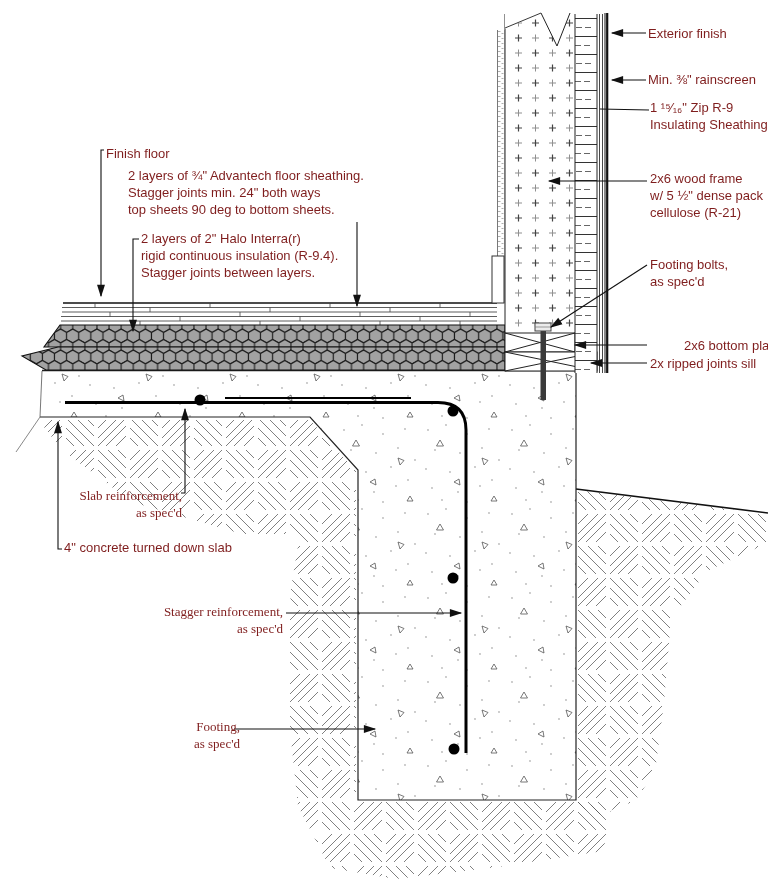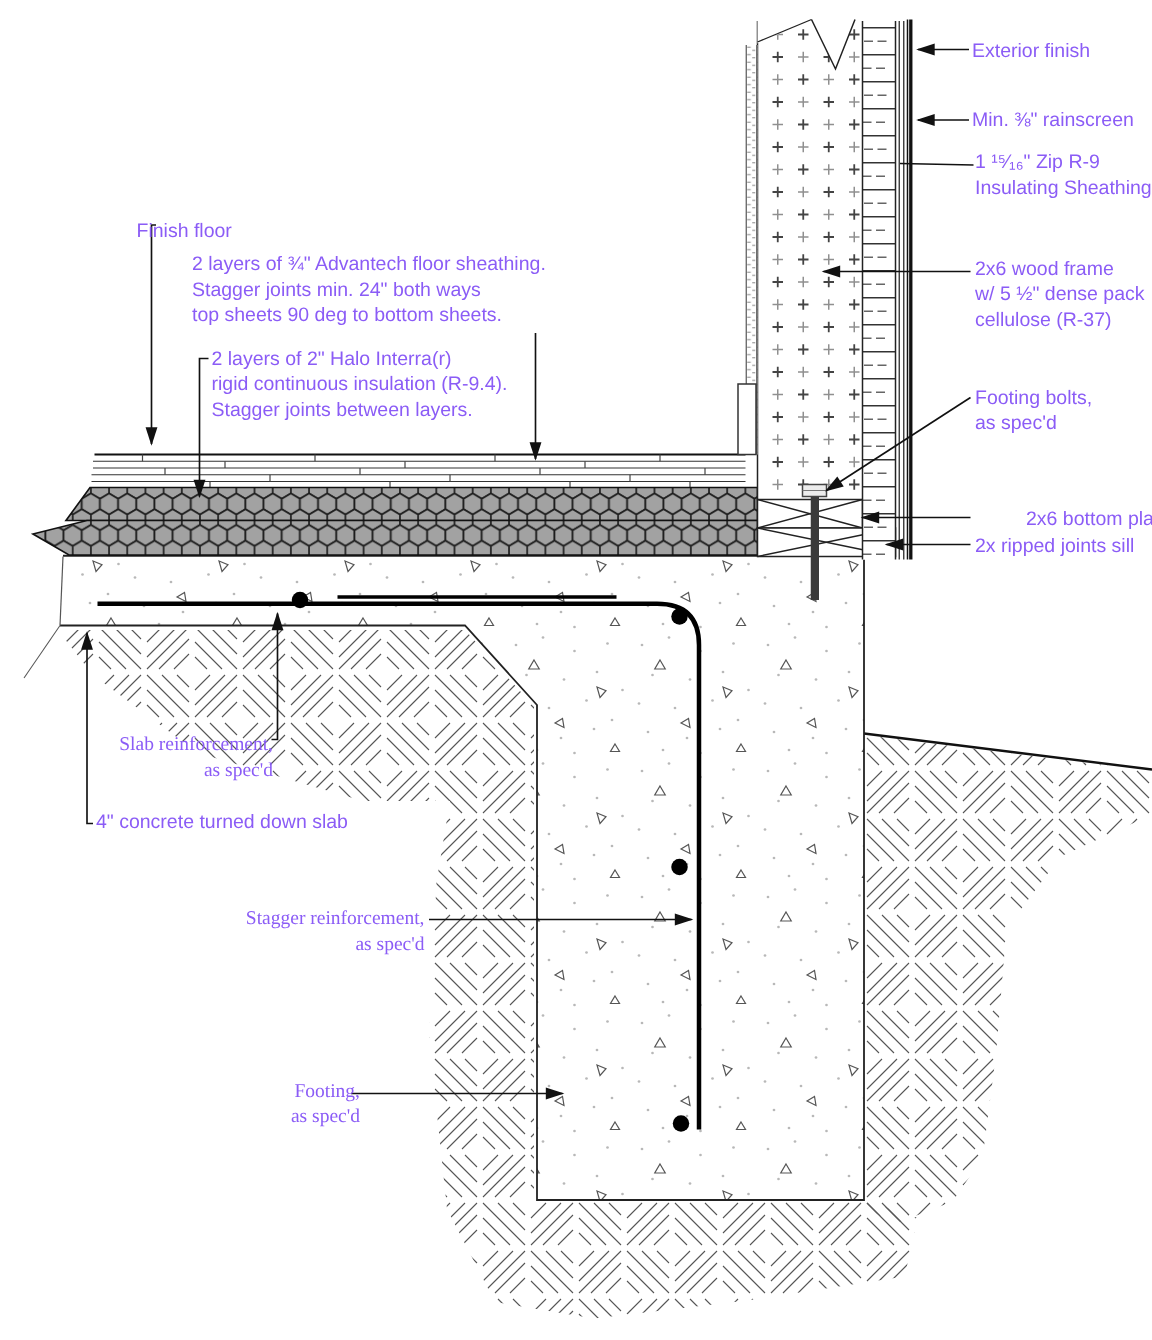--- a/index.html
+++ b/index.html
@@ -1,20 +1,20 @@
 <!DOCTYPE html>
 <html><head>
 <meta charset="utf-8">
 <style>
   html,body{margin:0;padding:0;background:#fff;}
   #canvas{position:relative;width:768px;height:893px;background:#fff;overflow:hidden;
           font-family:"Liberation Sans",sans-serif;}
   #drawing{position:absolute;left:0;top:0;}
   .lbl{position:absolute;white-space:pre;font:13px/1.3 "Liberation Sans",sans-serif;
-       color:#8b5cf6;letter-spacing:0;}
+       color:#7f1d1d;letter-spacing:0;}
   .lbl.r{text-align:right;font-family:Liberation Serif, serif;}
 </style>
 </head>
 <body>
 
 <div id="canvas">
 
 <svg id="drawing" width="768" height="893" viewBox="0 0 768 893" xmlns="http://www.w3.org/2000/svg">
   <defs>
     <marker id="arr" viewBox="0 0 10 8" refX="9" refY="4" markerWidth="12" markerHeight="9" orient="auto-start-reverse">
@@ -203,26 +203,26 @@
     <path d="M234,729 H375" marker-end="url(#arr)"></path>
   </g>
 </svg>
 
 <div class="lbl" style="left:648px;top:26px">Exterior finish</div>
 <div class="lbl" style="left:648px;top:72px">Min. ⅜" rainscreen</div>
 <div class="lbl" style="left:650px;top:100px">1 ¹⁵⁄₁₆" Zip R-9
 Insulating Sheathing</div>
 <div class="lbl" style="left:650px;top:171px">2x6 wood frame
 w/ 5 ½" dense pack
-cellulose (R-37)</div>
+cellulose (R-21)</div>
 <div class="lbl" style="left:650px;top:257px">Footing bolts,
 as spec'd</div>
 <div class="lbl" style="left:684px;top:338px">2x6 bottom plate</div>
 <div class="lbl" style="left:650px;top:356px">2x ripped joints sill</div>
-<div class="lbl" style="left:91px;top:146px">Finish floor</div>
+<div class="lbl" style="left:106px;top:146px">Finish floor</div>
 <div class="lbl" style="left:128px;top:168px">2 layers of ¾" Advantech floor sheathing.
 Stagger joints min. 24" both ways
 top sheets 90 deg to bottom sheets.</div>
 <div class="lbl" style="left:141px;top:231px">2 layers of 2" Halo Interra(r)
 rigid continuous insulation (R-9.4).
 Stagger joints between layers.</div>
 <div class="lbl r" style="left:40px;top:488px;width:142px">Slab reinforcement,
 as spec'd</div>
 <div class="lbl" style="left:64px;top:540px">4" concrete turned down slab</div>
 <div class="lbl r" style="left:103px;top:604px;width:180px">Stagger reinforcement,

